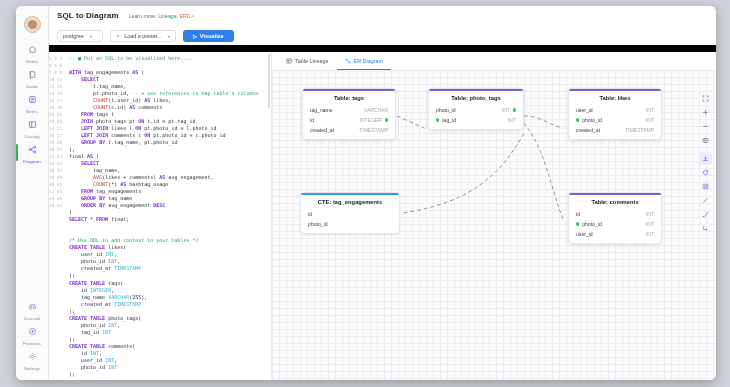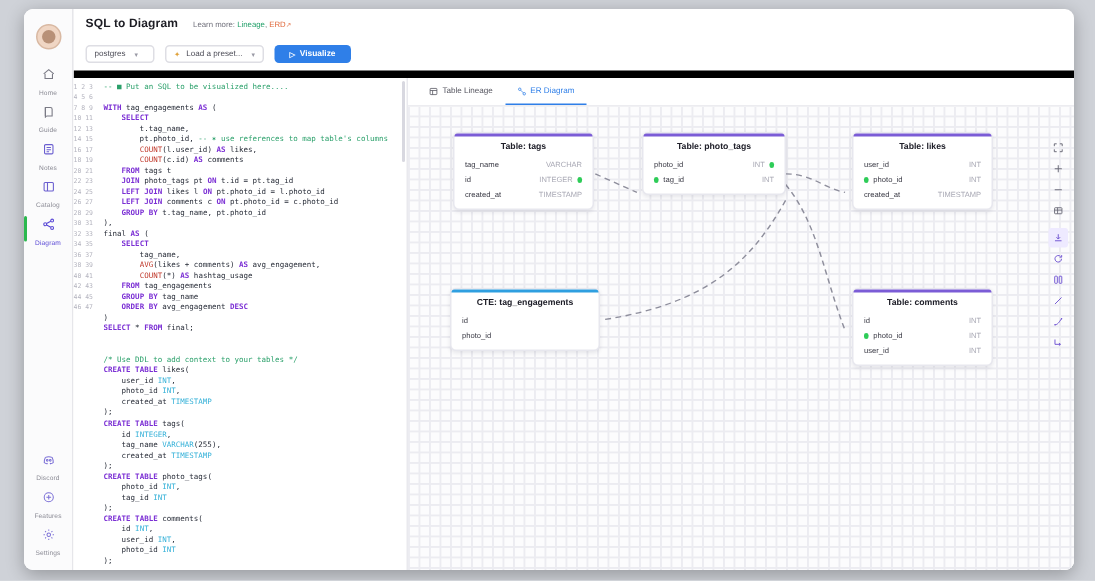--- a/index.html
+++ b/index.html
@@ -92,21 +92,21 @@
   
   .main {
     flex: 1 1 auto;
     display: flex;
     flex-direction: column;
     min-width: 0;
   }
   .topbar {
     height: 46px;
     flex: 0 0 46px;
-    border-bottom: 5px solid #000000;
+    border-bottom: 7px solid #000000;
     padding: 5px 8px 0 8px;
     box-sizing: border-box;
   }
   .title-row {
     display: flex;
     align-items: baseline;
     gap: 10px;
     height: 14px;
   }
   .app-title {

